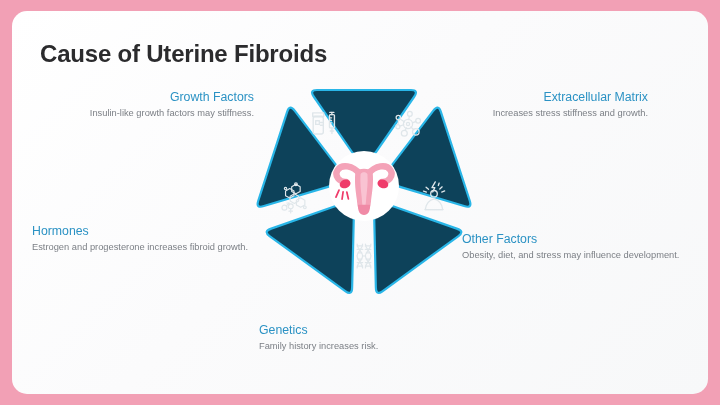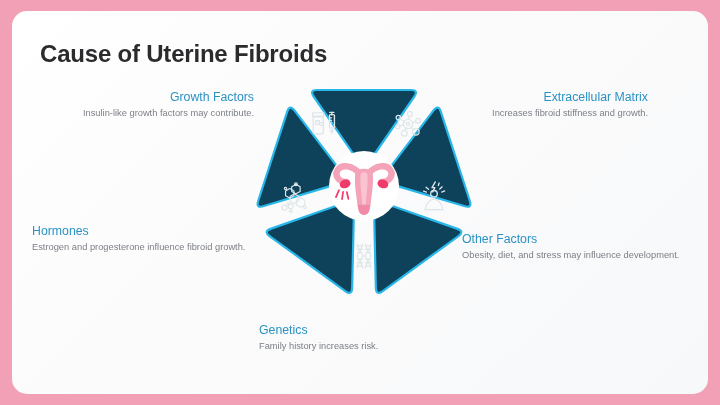--- a/index.html
+++ b/index.html
@@ -204,31 +204,31 @@
                 <path d="M -20.5 4.2 L -21.5 11.5"></path>
                 <path d="M -16.8 4.6 L -15.3 11.2"></path>
               </g>
             </g>
           </g>
         </svg>
       </div>
 
       <div class="node n-growth">
         <div class="ttl">Growth Factors</div>
-        <div class="dsc">Insulin-like growth factors may contribute.</div>
+        <div class="dsc">Insulin-like growth factors may stiffness.</div>
       </div>
 
       <div class="node n-ecm">
         <div class="ttl">Extracellular Matrix</div>
-        <div class="dsc">Increases fibroid stiffness and growth.</div>
+        <div class="dsc">Increases stress stiffness and growth.</div>
       </div>
 
       <div class="node n-horm">
         <div class="ttl">Hormones</div>
-        <div class="dsc">Estrogen and progesterone influence fibroid growth.</div>
+        <div class="dsc">Estrogen and progesterone increases fibroid growth.</div>
       </div>
 
       <div class="node n-other">
         <div class="ttl">Other Factors</div>
         <div class="dsc">Obesity, diet, and stress may influence development.</div>
       </div>
 
       <div class="node n-gen">
         <div class="ttl">Genetics</div>
         <div class="dsc">Family history increases risk.</div>

